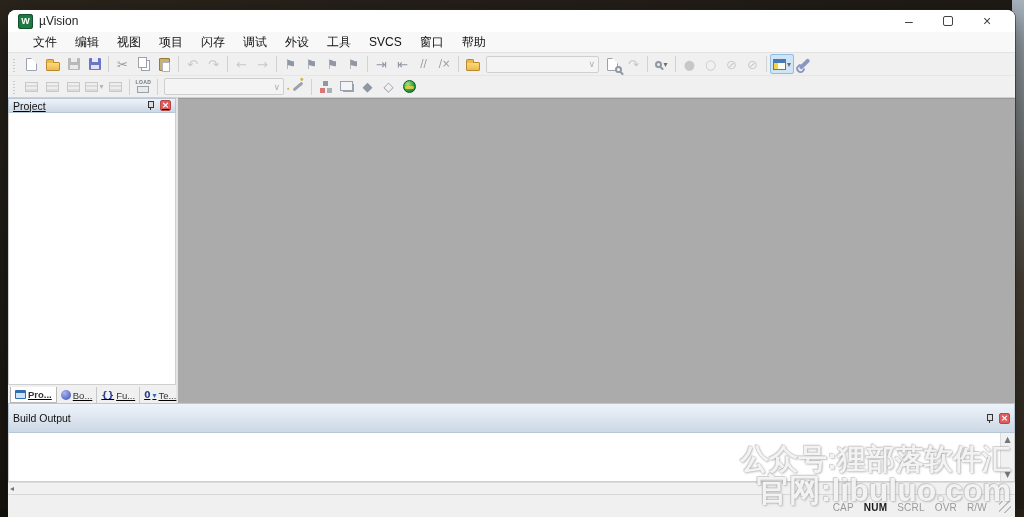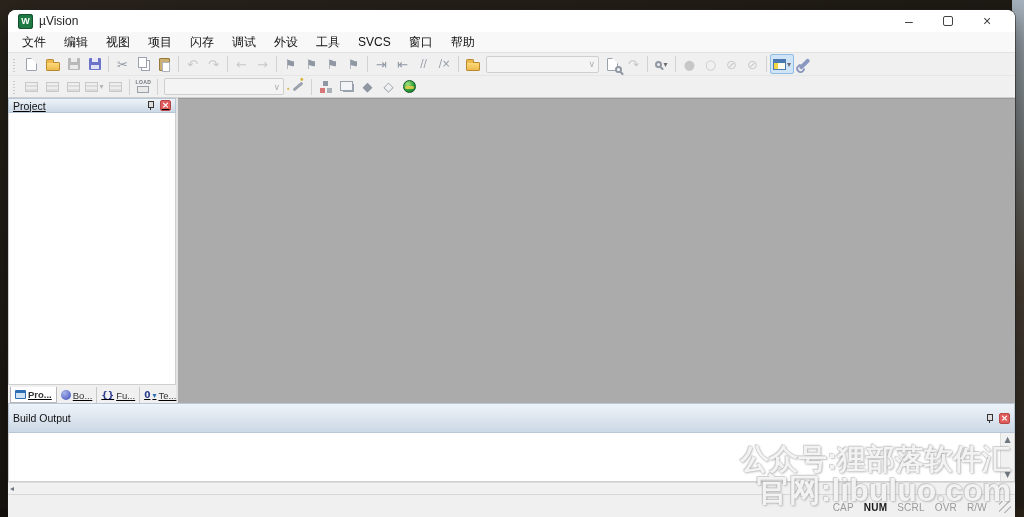--- a/index.html
+++ b/index.html
@@ -25,21 +25,21 @@
   .appicon { width:15px; height:15px; margin:0 6px 0 4px; background:#1e7a43; border-radius:3px;
     color:#fff; font-size:9px; font-weight:bold; display:flex; align-items:center; justify-content:center;
     box-shadow:inset 0 0 0 1px #14502c; }
   .wtitle { font-size:12px; color:#1f1f1f; }
   .wincontrols { margin-left:auto; display:flex; align-items:center; gap:26px; padding-right:14px; }
   .wc { font-size:14px; color:#444; width:16px; text-align:center; cursor:default; line-height:16px; }
   .wc-max { width:10px; height:10px; border:1px solid #444; border-radius:2px; }
 
   
   .menubar { height:21px; background:#f8f8f8; border-bottom:1px solid #e2e2e2;
-    display:flex; align-items:stretch; padding-left:5px; }
+    display:flex; align-items:stretch; padding-left:16px; }
   .menu-item { font-size:12px; color:#111; padding:0 9px; display:flex; align-items:center; }
 
   
   .toolbar { background:#f0f0f0; display:flex; align-items:center; padding:0 2px; }
   .tb1 { height:23px; border-bottom:1px solid #e6e6e6; }
   .tb2 { height:22px; border-bottom:1px solid #cfcfcf; }
   .grip { width:5px; height:15px; margin:0 3px;
     background:repeating-linear-gradient(0deg,#c9c9c9 0 1px,transparent 1px 3px);
     background-size:2px 100%; background-repeat:repeat-y; }
   .sep { width:1px; height:16px; background:#d2d2d2; margin:0 3px; }

